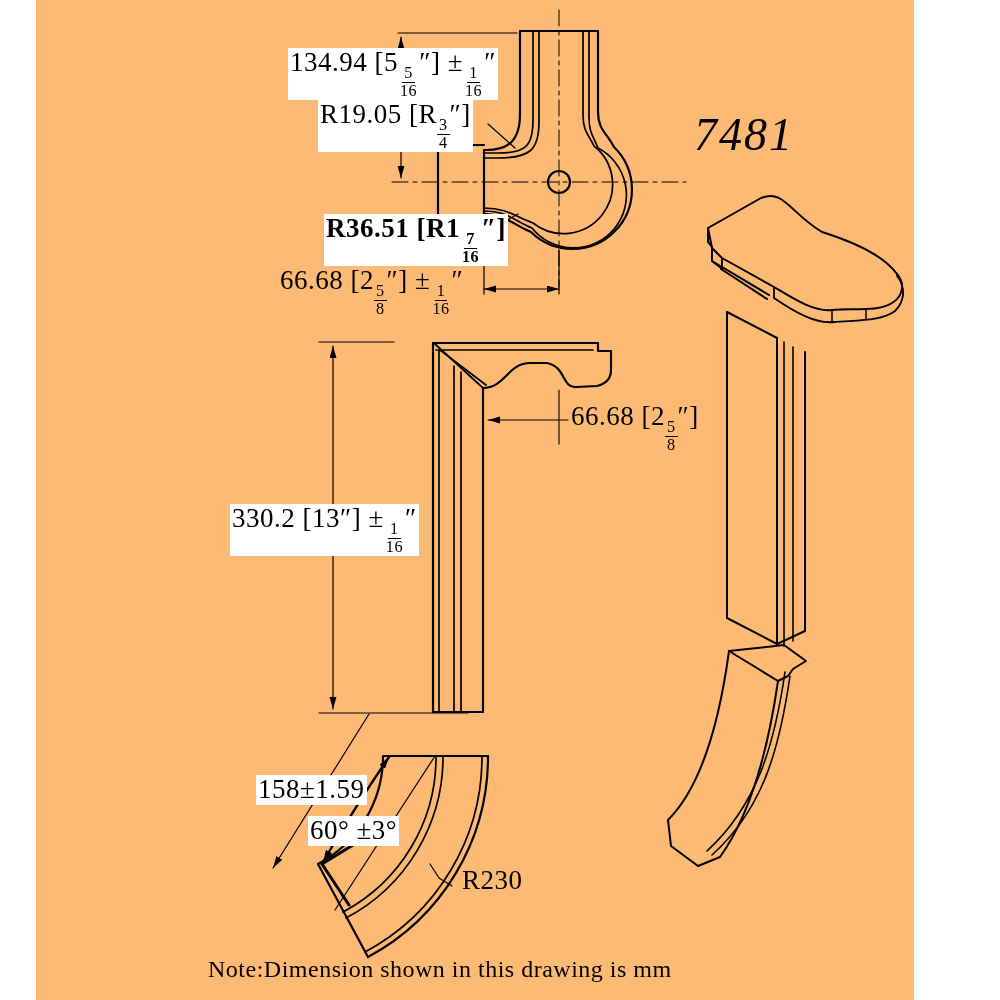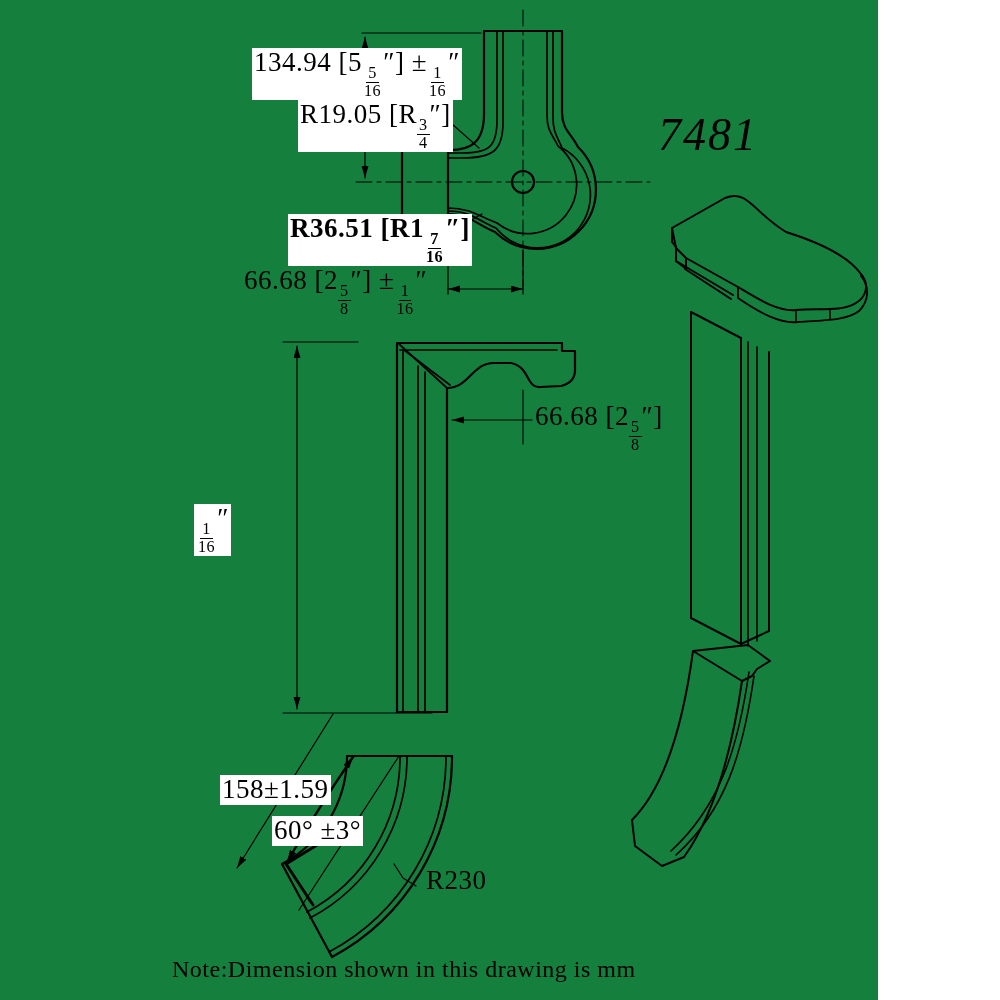--- a/index.html
+++ b/index.html
@@ -1,17 +1,17 @@
 <!DOCTYPE html>
 <html><head>
 <meta charset="utf-8">
 <style>
   html,body{margin:0;padding:0;background:#ffffff;}
-  #stage{position:relative;width:878px;height:1000px;background:#15803d;overflow:hidden;
-         font-family:"Liberation Serif","DejaVu Serif",serif;color:#000;}
+  #stage{position:relative;width:878px;height:1000px;background:#fdba74;overflow:hidden;
+         font-family:"Liberation Serif","DejaVu Serif",serif;color:#000;margin-left:36px;}
   #drawing{position:absolute;left:0;top:0;}
   .lbl{position:absolute;white-space:nowrap;font-size:27px;line-height:1.1;color:#000;
        letter-spacing:0.5px;}
   .lbl.bg{background:#fff;padding:0 2px;}
   .frac{display:inline-flex;flex-direction:column;align-items:center;vertical-align:-0.42em;
         font-size:0.60em;line-height:1.05;}
   .frac .fn{border-bottom:1.6px solid #000;padding:0 2px;}
   .frac .fd{padding:0 2px;}
   #part-number{position:absolute;font-size:46px;letter-spacing:2px;font-style:italic;}
   #note{position:absolute;font-size:24px;letter-spacing:0.5px;}
@@ -131,41 +131,41 @@
   </svg>
 
   <div class="lbl bg" style="left:252px;top:48px;"><span>134.94 [5</span><span class="frac">
         <span class="fn">5</span>
         <span class="fd">16</span>
       </span><span>″] ±</span><span class="frac">
         <span class="fn">1</span>
         <span class="fd">16</span>
       </span><span>″</span></div>
 
-  <div class="lbl bg" style="left:298px;top:100px;"><span>R19.05 [R</span><span class="frac">
+  <div class="lbl bg" style="left:282px;top:100px;"><span>R19.05 [R</span><span class="frac">
         <span class="fn">3</span>
         <span class="fd">4</span>
       </span><span>″]</span></div>
 
   <div class="lbl bg" style="left:288px;top:214px;font-weight:bold;"><span>R36.51 [R1</span><span class="frac">
         <span class="fn">7</span>
         <span class="fd">16</span>
       </span><span>″]</span></div>
 
   <div class="lbl" style="left:244px;top:266px;"><span>66.68 [2</span><span class="frac">
         <span class="fn">5</span>
         <span class="fd">8</span>
       </span><span>″] ±</span><span class="frac">
         <span class="fn">1</span>
         <span class="fd">16</span>
       </span><span>″</span></div>
 
   <div id="part-number" style="left:658px;top:108px;">7481</div>
 
-  <div class="lbl bg" style="left:194px;top:504px;"><span class="frac">
+  <div class="lbl bg" style="left:194px;top:504px;"><span>330.2 [13″] ±</span><span class="frac">
         <span class="fn">1</span>
         <span class="fd">16</span>
       </span><span>″</span></div>
 
   <div class="lbl" style="left:535px;top:402px;"><span>66.68 [2</span><span class="frac">
         <span class="fn">5</span>
         <span class="fd">8</span>
       </span><span>″]</span></div>
 
   <div class="lbl bg" style="left:220px;top:775px;"><span>158±1.59</span></div>

